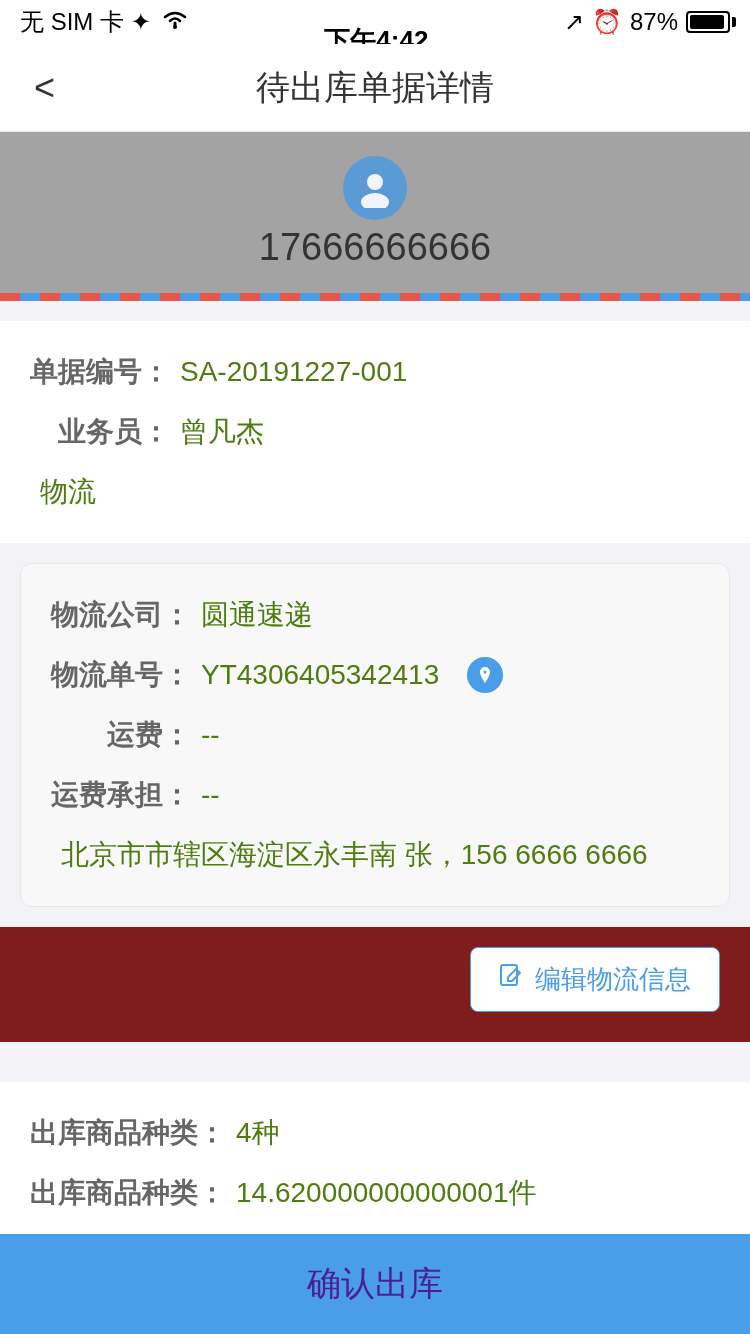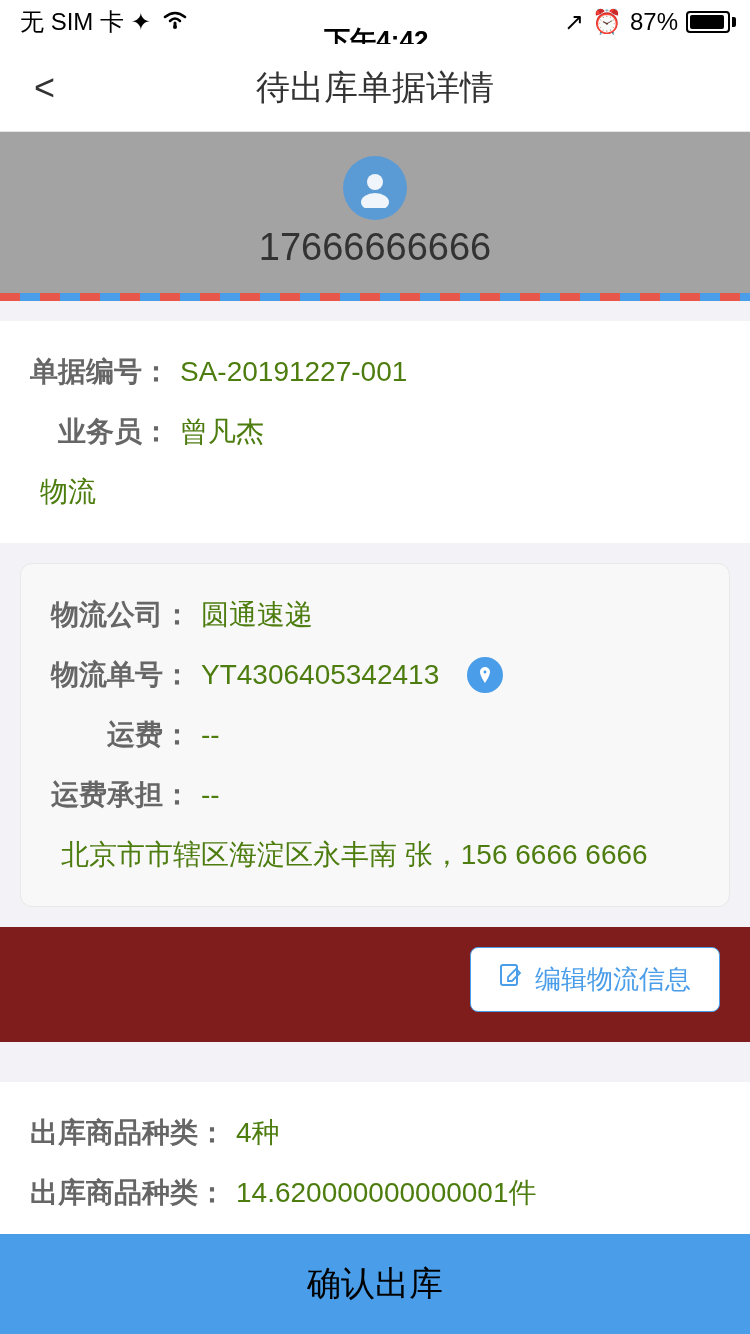--- a/index.html
+++ b/index.html
@@ -205,21 +205,21 @@
       bottom: 0; left: 0;
       width: 750px;
       background: #4a9de8;
       height: 100px;
       display: flex;
       align-items: center;
       justify-content: center;
       cursor: pointer;
     }
     .bottom-bar-text {
-      color: #000000;
+      color: #4c1d95;
       font-size: 34px;
       font-weight: 500;
     }
   </style>
 </head>
 <body>
 
 <div class="status-bar">
   <div class="status-left">
     <span>无 SIM 卡 ✦</span>

